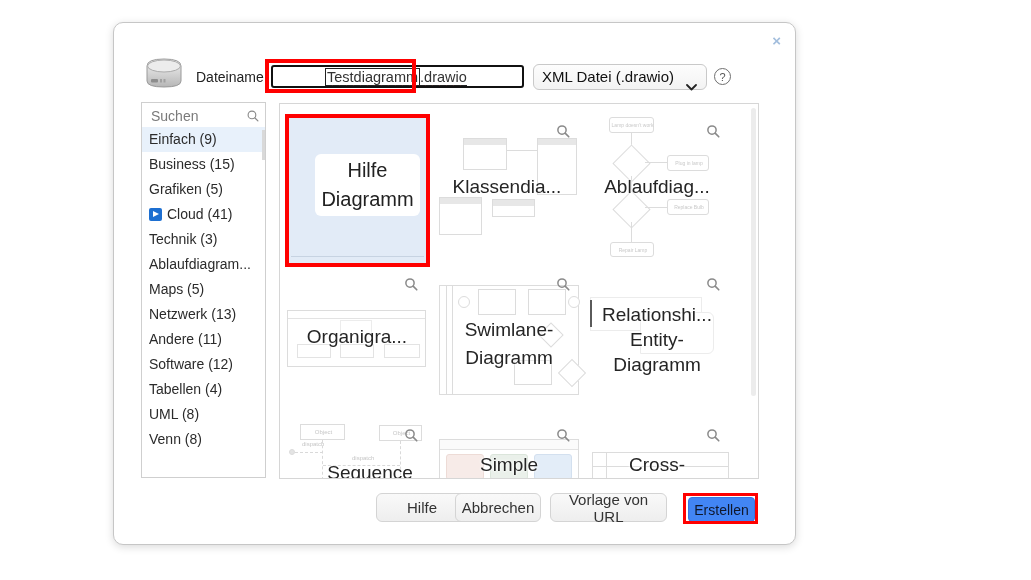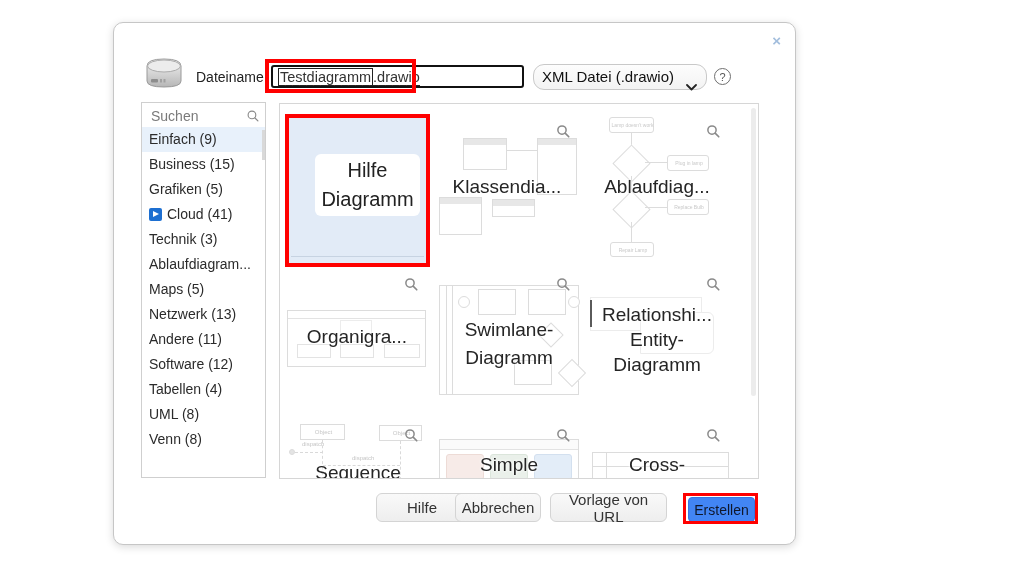--- a/index.html
+++ b/index.html
@@ -10,27 +10,27 @@
           box-shadow:0 2px 8px rgba(0,0,0,.15);}
   .close-x{position:absolute;right:14px;top:10px;font-size:15px;font-weight:bold;
            color:#a3bedd;cursor:pointer;line-height:1;}
   
   .drive{position:absolute;left:30px;top:33px;width:40px;height:34px;}
   .fname-label{position:absolute;left:82px;top:46px;font-size:14px;color:#222;}
   .fname-input{position:absolute;left:157px;top:42px;width:253px;height:23px;
                border:2px solid #111;border-radius:3px;background:#fff;
                font-size:14.5px;line-height:21px;padding:0 0 0 5px;box-sizing:border-box;
                white-space:nowrap;overflow:hidden;}
-  .fname-wavy{text-decoration:underline wavy #d04a3a 1px;text-underline-offset:3px;}
+  .fname-wavy{text-decoration:underline wavy #d04a3a 1px;text-underline-offset:3px;margin-left:47px;}
   .fname-part1{border:1px solid #222;padding:0 1px;}
   .fname-part2{border-bottom:1px solid #222;}
   .ann{position:absolute;border:4px solid #ff0000;pointer-events:none;box-sizing:border-box;}
   .ann-input{left:151px;top:36px;width:151px;height:34px;}
   .filetype{position:absolute;left:419px;top:41px;width:174px;height:26px;box-sizing:border-box;
-            border:1px solid #c9c9c9;border-radius:11px;background:linear-gradient(#fdfdfd,#f3f3f3);
+            border:1px solid #c9c9c9;border-radius:6px;background:linear-gradient(#fdfdfd,#f3f3f3);
             font-size:15px;color:#111;line-height:24px;padding-left:8px;cursor:pointer;}
   .filetype .chev{position:absolute;right:9px;top:9px;}
   .help-ic{position:absolute;left:600px;top:45px;width:15px;height:15px;border:1.5px solid #6f6f6f;
            border-radius:50%;font-size:11px;color:#555;display:flex;align-items:center;
            justify-content:center;cursor:pointer;}
   
   .search-box{position:absolute;left:27px;top:79px;width:125px;height:26px;box-sizing:border-box;
               border:1px solid #cfcfcf;background:#fff;}
   .search-box input{border:0;outline:none;width:96px;height:22px;margin:1px 0 0 7px;
                     font-size:14px;font-family:"Liberation Sans",sans-serif;color:#333;}
@@ -274,21 +274,21 @@
         <div class="pv" style="left:99px;top:321px;width:43px;height:16px;">
             <div class="pvt6" style="left:0;top:4px;width:43px;">Object</div>
           </div>
         <div class="pv" style="left:9px;top:345px;width:6px;height:6px;border-radius:50%;background:#e4e4e4;"></div>
         <div class="pvt6" style="left:22px;top:337px;">dispatch</div>
         <div class="dash" style="left:15px;top:348px;width:28px;"></div>
         <div class="dashv" style="left:42px;top:336px;height:40px;"></div>
         <div class="dashv" style="left:120px;top:337px;height:39px;"></div>
         <div class="pvt6" style="left:72px;top:351px;">dispatch</div>
         <div class="dash" style="left:43px;top:361px;width:77px;"></div>
-        <div class="tile-label" style="left:8px;top:356px;">Sequence</div>
+        <div class="tile-label" style="left:20px;top:356px;">Sequence</div>
         <span class="zoom-ic" style="left:124px;top:324px;">
           <svg width="15" height="15" viewBox="0 0 20 20">
               <circle cx="8" cy="8" r="5.5" fill="none" stroke="#8a8a8a" stroke-width="2"></circle>
               <line x1="12.5" y1="12.5" x2="17" y2="17" stroke="#8a8a8a" stroke-width="2.2" stroke-linecap="round"></line>
             </svg>
         </span>
       </div>
 
       <div>
         <div class="pv" style="left:159px;top:335px;width:140px;height:41px;">

